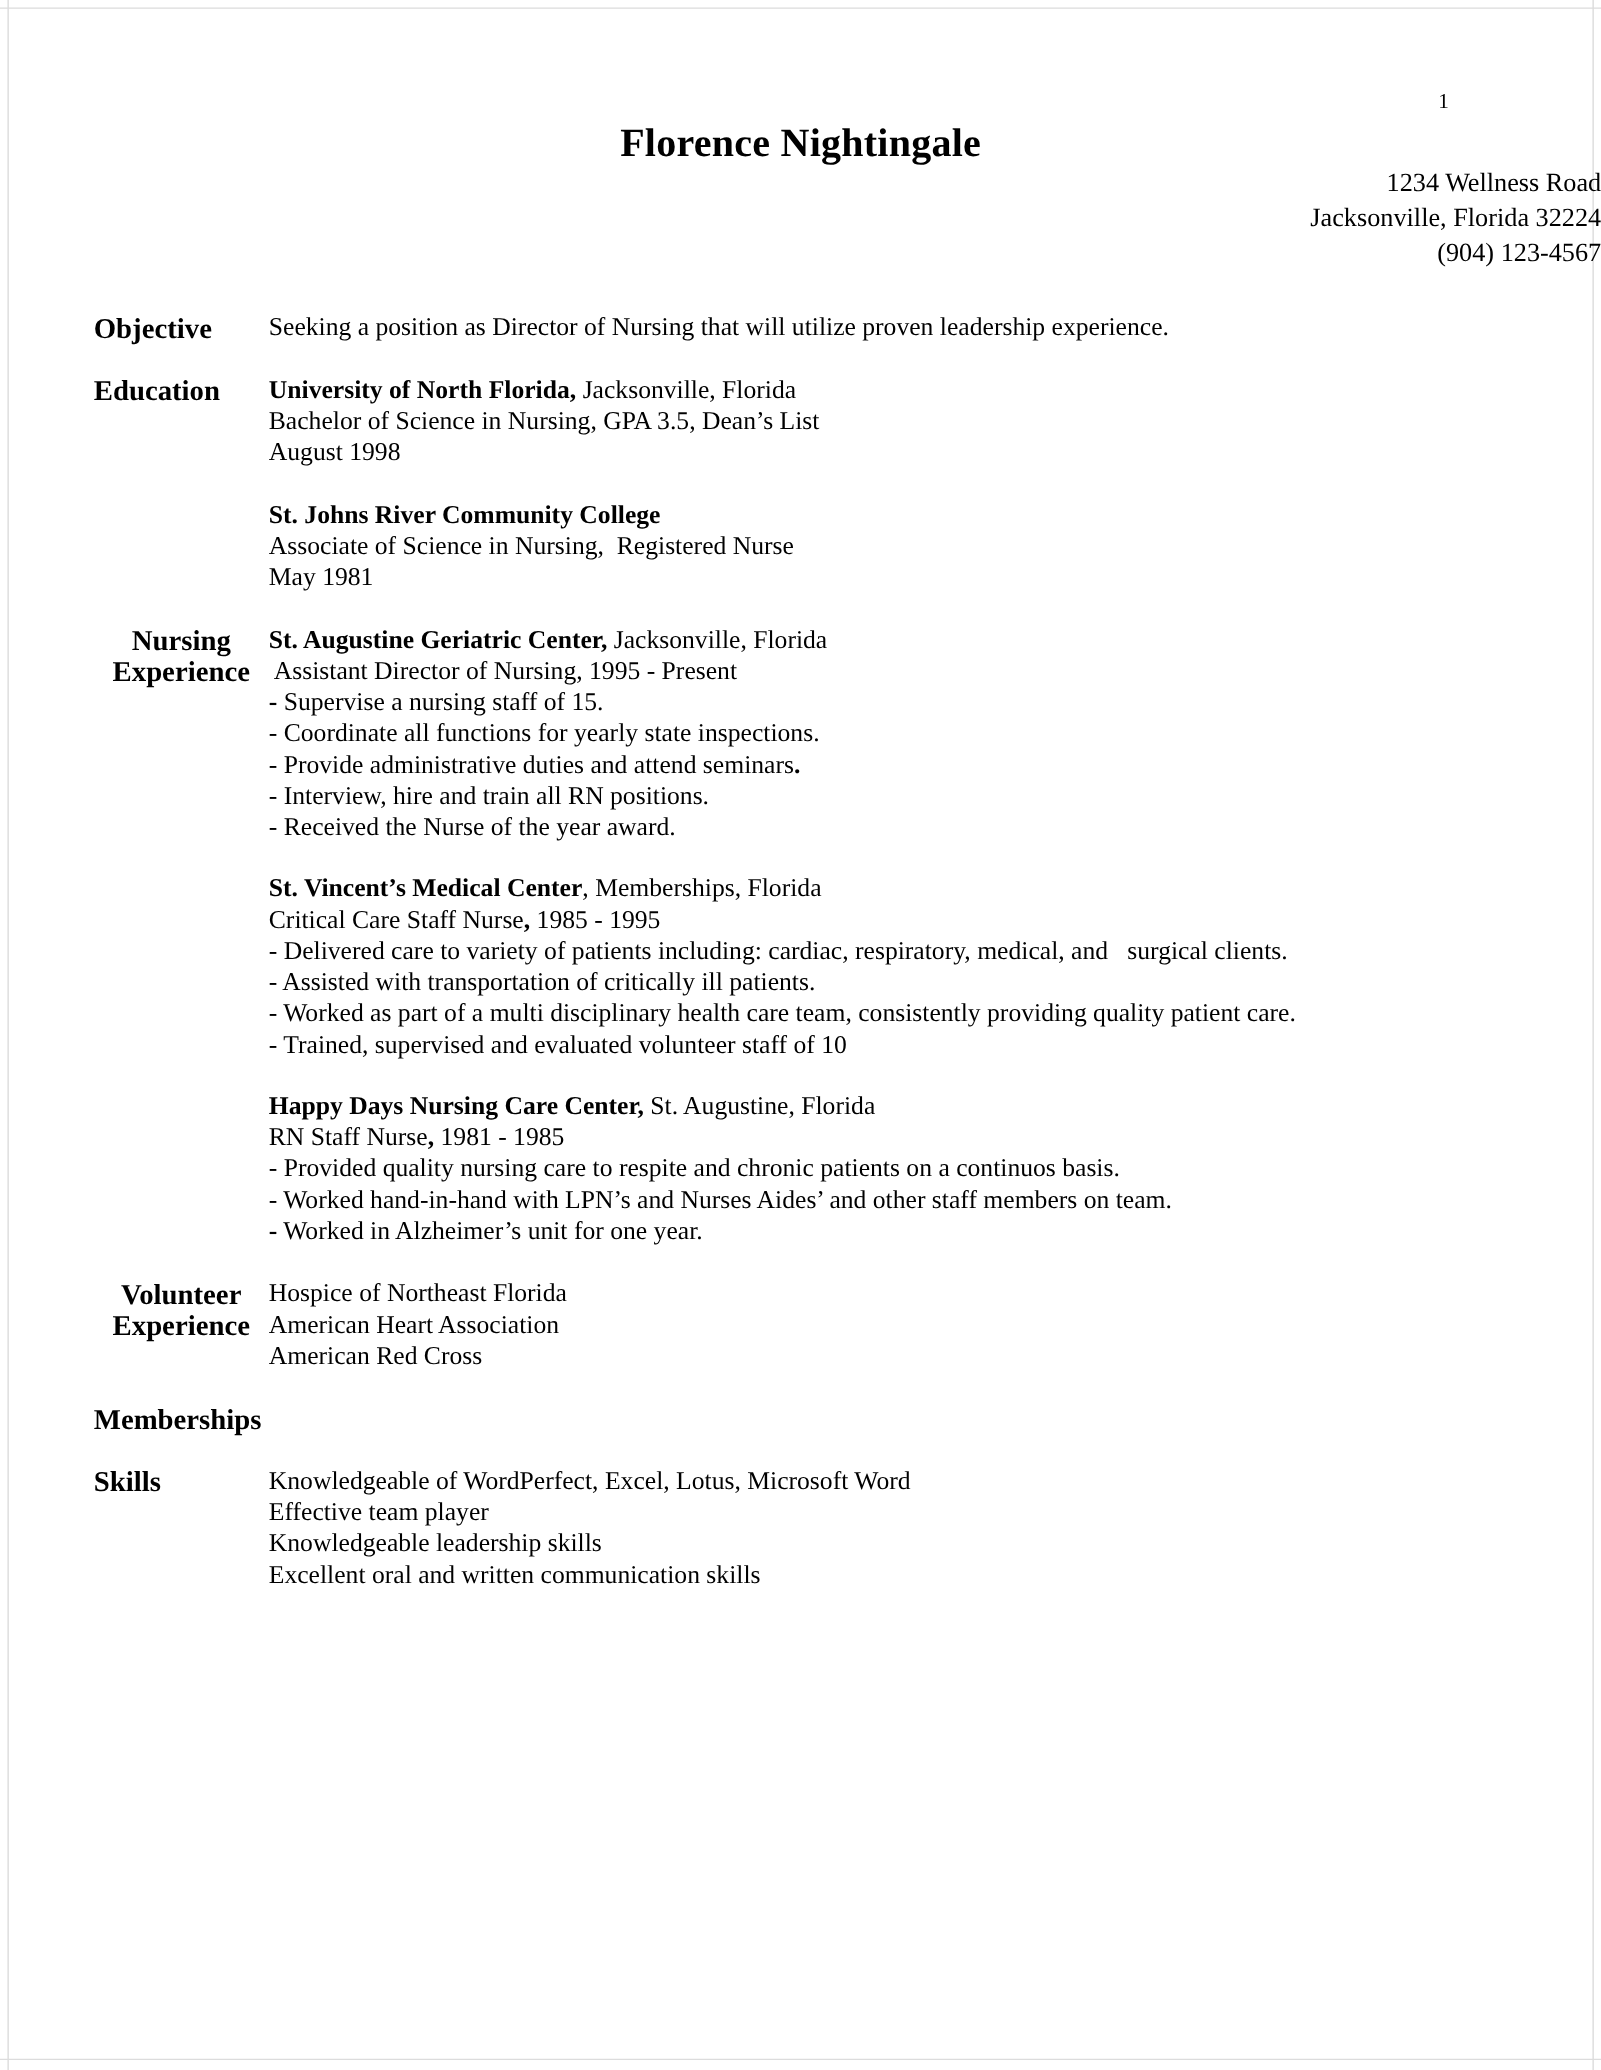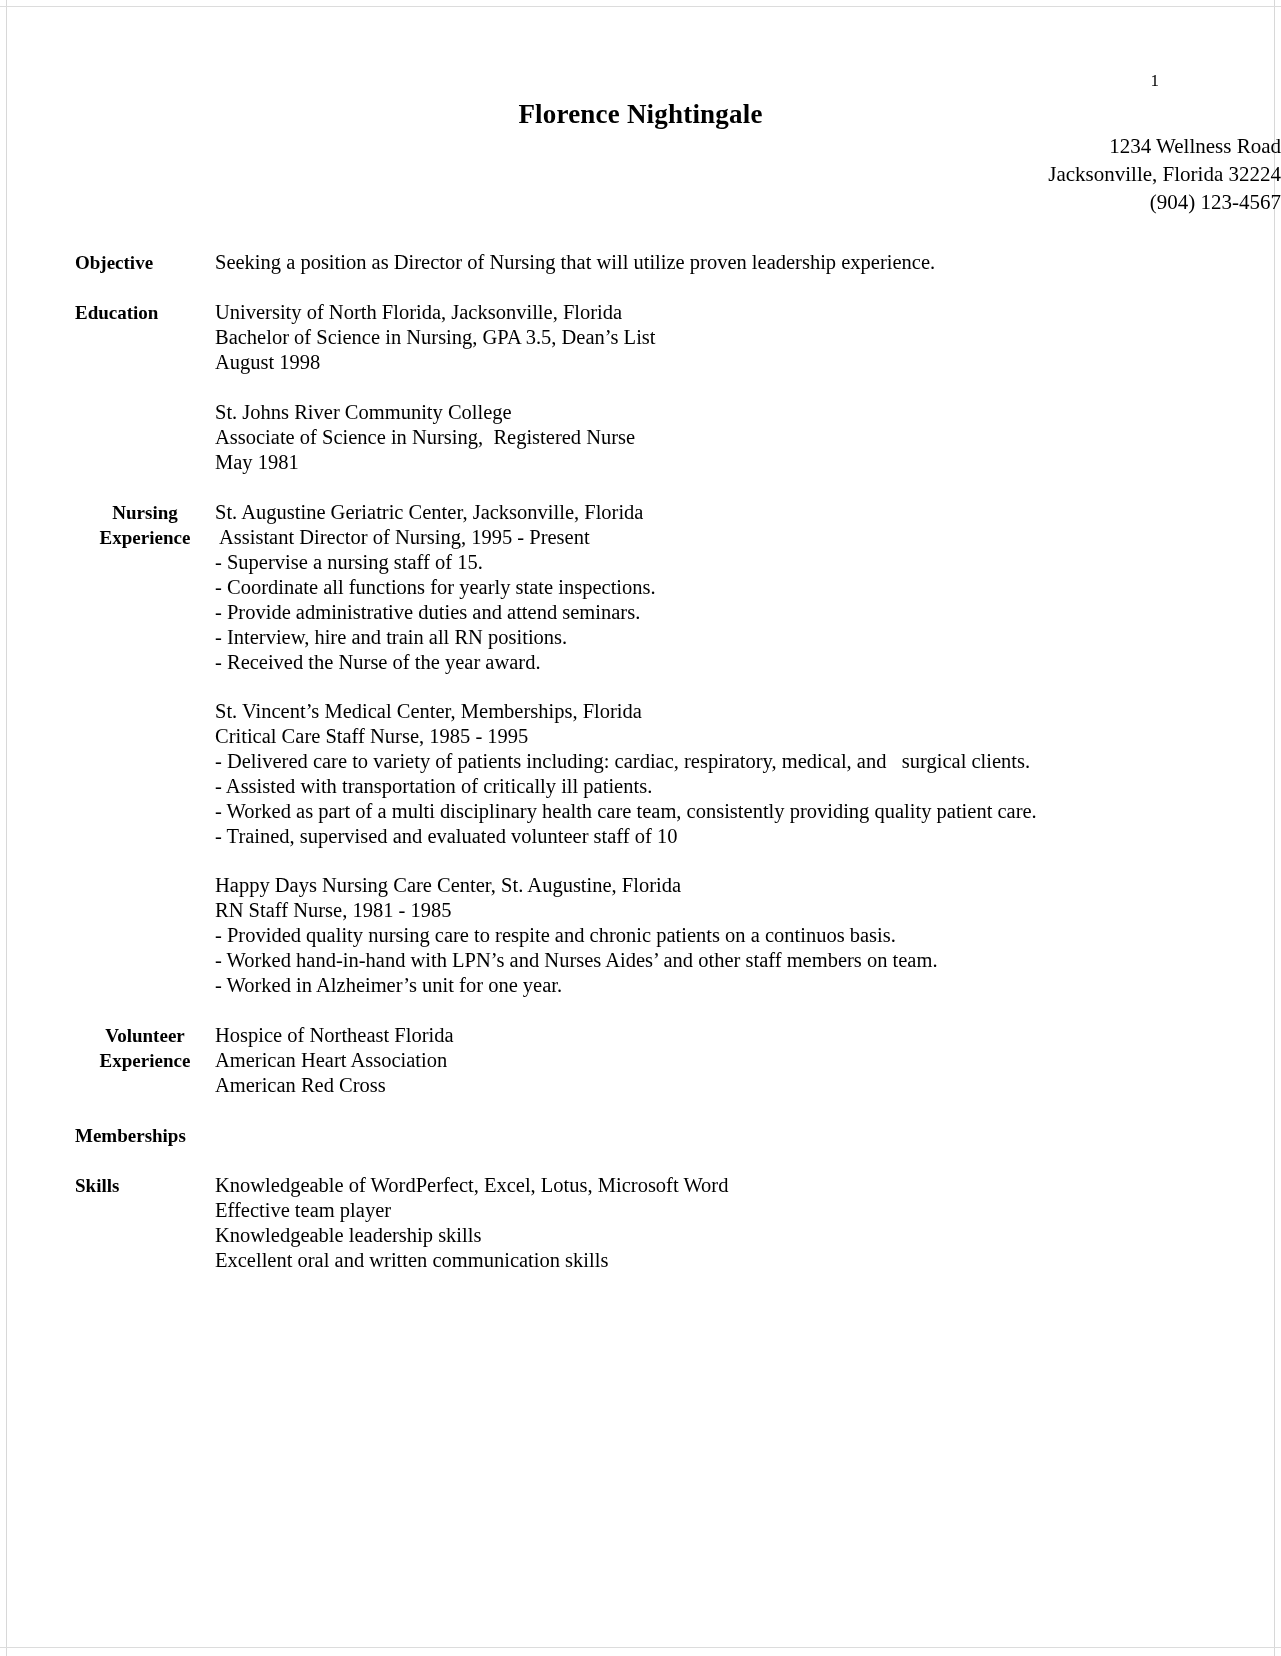--- a/index.html
+++ b/index.html
@@ -51,21 +51,21 @@
   }
 
   .header {
     position: absolute;
     left: 0;
     top: 96px;
     width: 1281px;
     text-align: center;
   }
   .header .name {
-    font-size: 27px;
+    font-size: 32px;
     font-weight: bold;
     letter-spacing: 0.2px;
     line-height: 36px;
   }
   .header .addr-line {
     font-size: 21px;
     line-height: 28px;
     text-align: right;
   }
 
@@ -78,33 +78,33 @@
 
   .section {
     display: flex;
     align-items: flex-start;
   }
   .sec-label {
     width: 140px;
     flex: 0 0 140px;
     margin-left: 75px;
     font-weight: bold;
-    font-size: 19px;
+    font-size: 23px;
     line-height: 25px;
   }
   .sec-label .lbl-line { display: block; text-align: center; }
   .sec-content {
     flex: 1 1 auto;
     font-size: 20.5px;
     line-height: 25px;
     padding-left: 0px;
   }
   .ln { display: block; white-space: pre; }
   .ln-wrap { display: block; }
-  .b { font-weight: normal; }
+  .b { font-weight: bold; }
 
   
   .gap-objective { height: 25px; }
   .gap-block { height: 25px; }
   .gap-job { height: 24px; }
 </style>
 </head>
 <body>
 
 <div class="page">

